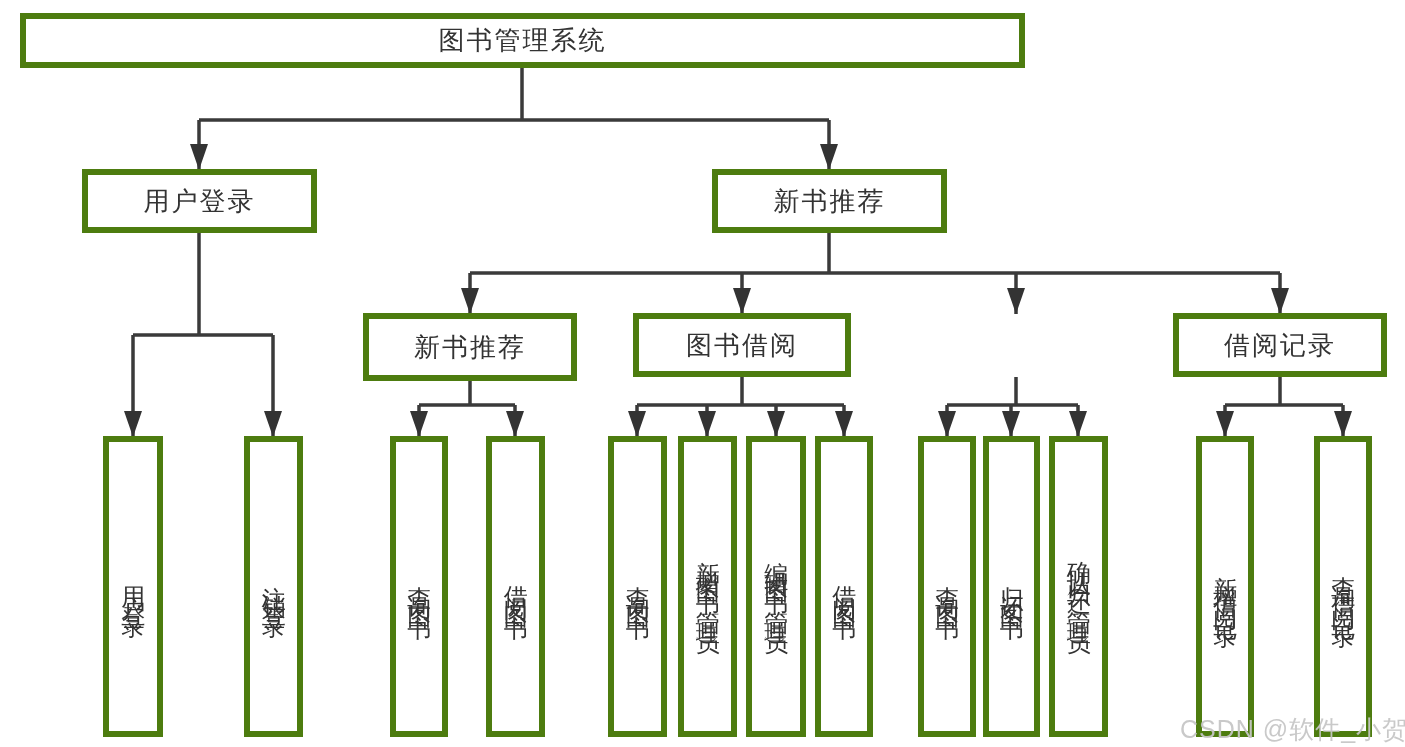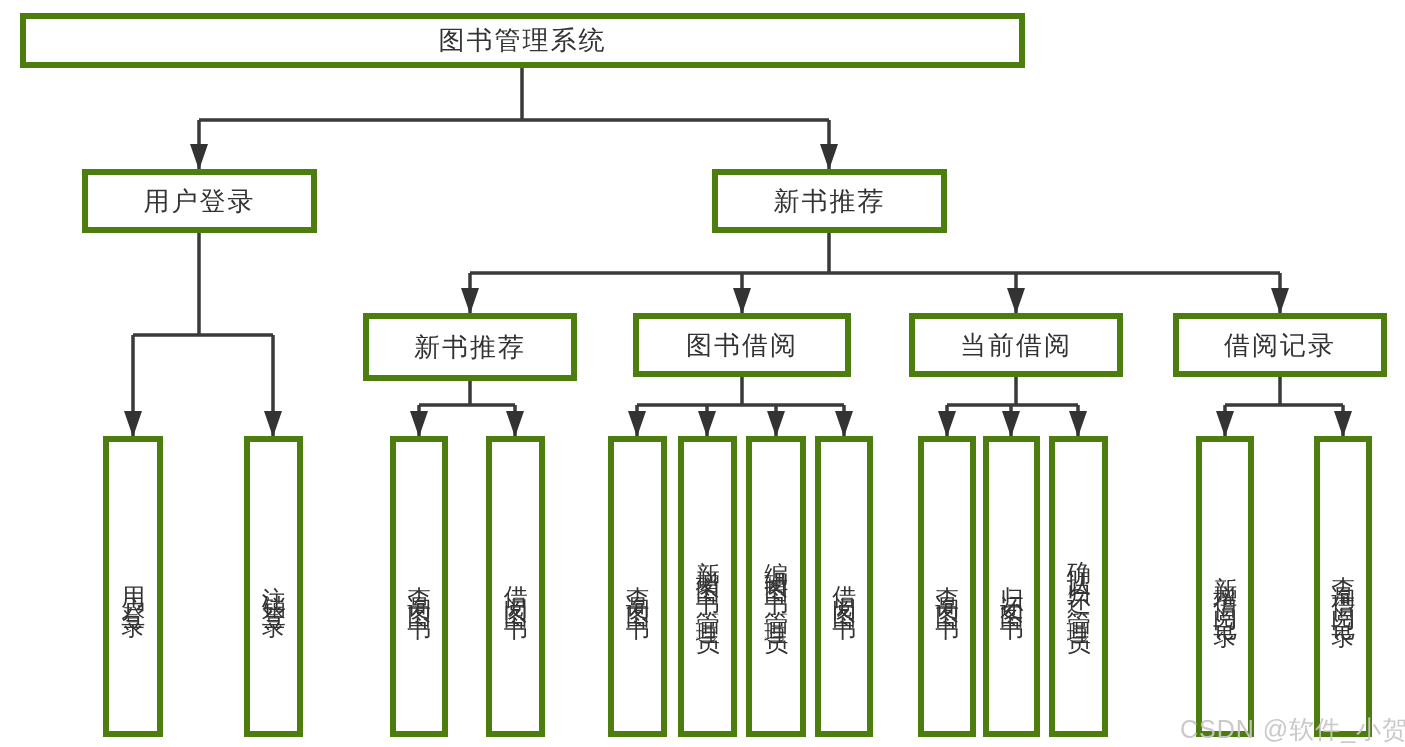--- a/index.html
+++ b/index.html
@@ -87,23 +87,20 @@
   <div class="node hlabel" style="left:712px; top:169px; width:235px; height:64px;">
     <span>新书推荐</span>
   </div>
 
   <div class="node hlabel" style="left:363px; top:313px; width:214px; height:68px;">
     <span>新书推荐</span>
   </div>
   <div class="node hlabel" style="left:633px; top:313px; width:218px; height:64px;">
     <span>图书借阅</span>
   </div>
-  <div class="node hlabel" style="left:909px; top:313px; width:214px; height:64px;">
-    <span>当前借阅</span>
-  </div>
   <div class="node hlabel" style="left:1173px; top:313px; width:214px; height:64px;">
     <span>借阅记录</span>
   </div>
 
   <div class="node leaf" style="left:103px; top:436px; width:60px; height:301px;">
     <span>用户登录</span>
   </div>
   <div class="node leaf" style="left:244px; top:436px; width:59px; height:301px;">
     <span>注销登录</span>
   </div>

